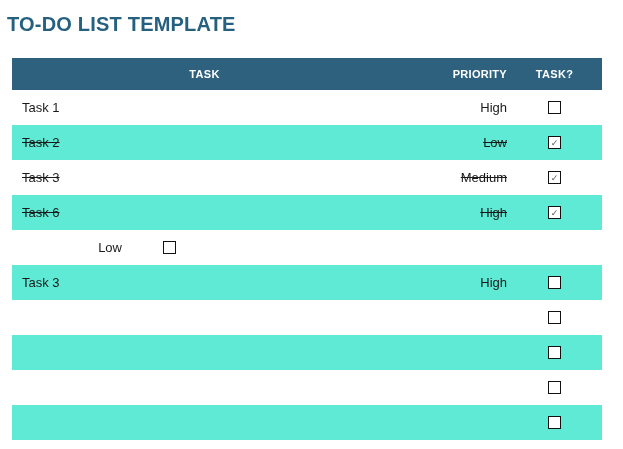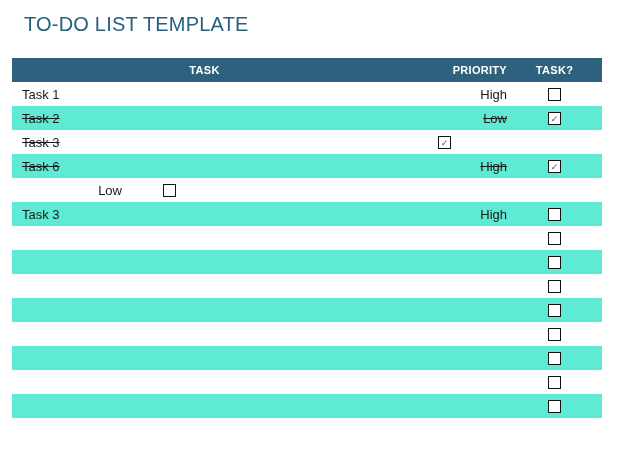--- a/index.html
+++ b/index.html
@@ -6,47 +6,47 @@
   html, body {
     width: 623px; height: 449px;
     background: #ffffff;
     font-family: "Liberation Sans", sans-serif;
     overflow: hidden;
   }
   .page { position: relative; width: 623px; height: 449px; }
 
   .page-title {
     position: absolute;
-    left: 24px; top: 13px;
+    left: 7px; top: 13px;
     font-size: 20px;
-    font-weight: normal;
+    font-weight: bold;
     color: #26607F;
     letter-spacing: 0.2px;
   }
 
   .todo-table {
     position: absolute;
     left: 12px; top: 58px;
     width: 590px;
   }
 
   .thead {
     display: flex;
-    height: 24px;
+    height: 32px;
     align-items: center;
     background: #2D617E;
     color: #ffffff;
     font-size: 11px;
     font-weight: bold;
     letter-spacing: 0.3px;
   }
 
   .row {
     display: flex;
-    height: 24px;
+    height: 35px;
     align-items: center;
     font-size: 13px;
     color: #1a1a1a;
     background: #ffffff;
   }
   .row.alt { background: #5eead4; }
 
   .c-task { width: 385px; }
   .c-priority { width: 110px; text-align: right; }
   .c-done { width: 95px; display: flex; justify-content: center; }
@@ -113,20 +113,23 @@
       <span class="checkbox">
         <span class="check">✓</span>
       </span>
     </div>
   </div>
 
   <div class="row">
     <div class="c-task">
       <span class="task-label struck">Task 3</span>
     </div>
+    <div class="c-priority">
+      <span class="priority-label struck">Medium</span>
+    </div>
     <div class="c-done">
       <span class="checkbox">
         <span class="check">✓</span>
       </span>
     </div>
   </div>
 
   <div class="row alt">
     <div class="c-task">
       <span class="task-label struck">Task 6</span>

